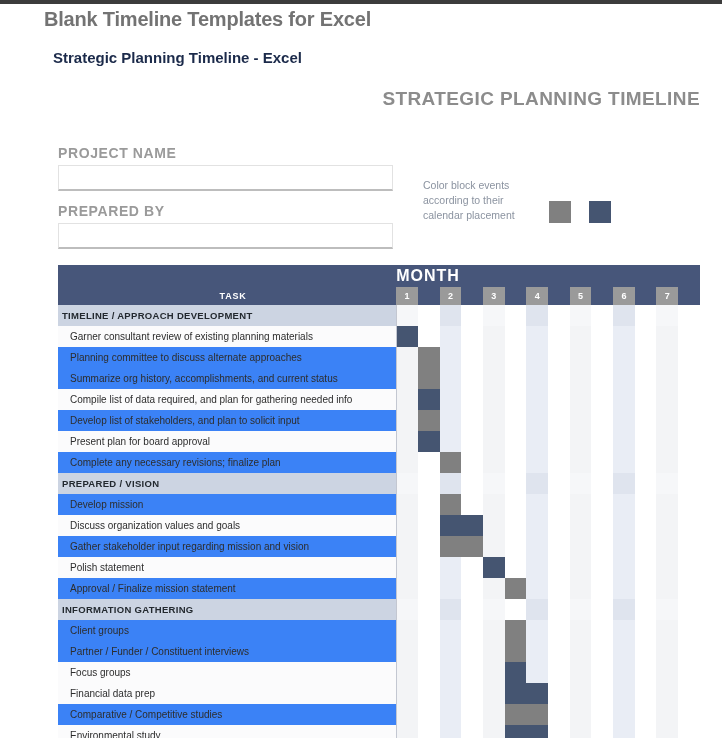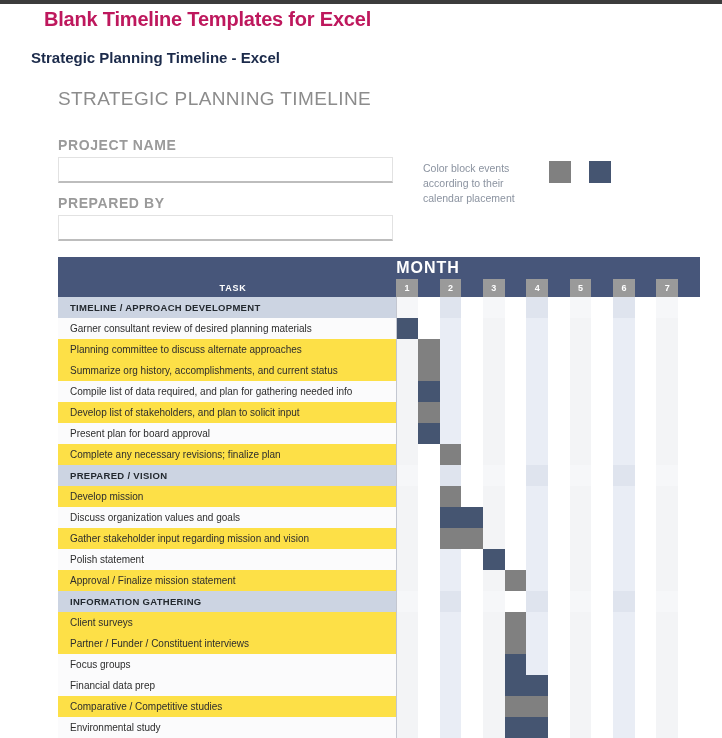--- a/index.html
+++ b/index.html
@@ -27,48 +27,49 @@
     width: 722px;
     height: 4px;
     background: #3c3c3c;
   }
   .page-title {
     position: absolute;
     left: 44px;
     top: 8px;
     font-size: 20px;
     font-weight: bold;
-    color: #be185d;
+    color: #737373;
     letter-spacing: -0.2px;
     white-space: nowrap;
   }
   .page-subtitle {
     position: absolute;
-    left: 31px;
+    left: 53px;
     top: 49px;
     font-size: 15px;
     font-weight: bold;
     color: #1b2a4a;
     white-space: nowrap;
   }
 
   .sheet {
     position: absolute;
     left: 58px;
     top: 88px;
     width: 642px;
   }
 
   .sheet-title {
     font-size: 19px;
-    font-weight: normal;
+    font-weight: bold;
     color: #8c8c8c;
     letter-spacing: 0.4px;
-    margin: 0 0 27px 0;
+    margin: 0 0 35px 0;
     line-height: 22px;
+    text-align: right;
   }
 
   .form-area {
     position: relative;
     height: 116px;
   }
   .field-label {
     font-size: 14px;
     font-weight: bold;
     color: #9a9a9a;
@@ -87,23 +88,23 @@
     font-size: 11px;
     padding: 0 4px;
     color: #444;
     display: block;
   }
   .field-group { margin-bottom: 12px; }
 
   .legend {
     position: absolute;
     left: 365px;
-    top: 24px;
+    top: 33px;
     display: flex;
-    align-items: flex-start;
+    align-items: flex-end;
   }
   .legend-text {
     font-size: 10.5px;
     color: #8b93a0;
     line-height: 15px;
     width: 108px;
   }
   .swatch {
     width: 22px;
     height: 22px;
@@ -170,31 +171,31 @@
     font-size: 9px;
     font-weight: bold;
   }
 
   tr.section td.task-cell {
     background: #ccd4e2;
     font-size: 9.5px;
     font-weight: bold;
     color: #23292f;
     letter-spacing: 0.3px;
-    padding-left: 12px;
+    padding-left: 4px;
     height: 21px;
   }
   tr.task td.task-cell {
     background: #fbfbfc;
     font-size: 10px;
     color: #2d2d2d;
     padding-left: 12px;
     height: 21px;
   }
-  tr.task.alt td.task-cell { background: #fde047; }
+  tr.task.alt td.task-cell { background: #3b82f6; }
 
   td.grid {
     height: 21px;
     border-right: 1px solid #c3c7d1;
     border-bottom: 1px solid #c3c7d1;
     background: #ffffff;
   }
   td.grid.shade { background: #e9edf5; }
   td.grid.shade2 { background: #f3f4f6; }
   td.grid.navy { background: #455571; }
@@ -287,21 +288,21 @@
             <td class="grid shade"></td>
             <td class="grid"></td>
             <td class="grid shade2"></td>
             <td class="grid"></td>
             <td class="grid shade"></td>
             <td class="grid"></td>
             <td class="grid shade2"></td>
             <td class="grid"></td>
           </tr>
           <tr class="task">
-            <td class="task-cell">Garner consultant review of desired planning materials</td>
+            <td class="task-cell">Garner consultant review of existing planning materials</td>
             <td class="grid lead navy"></td>
             <td class="grid"></td>
             <td class="grid shade"></td>
             <td class="grid"></td>
             <td class="grid shade2"></td>
             <td class="grid"></td>
             <td class="grid shade"></td>
             <td class="grid"></td>
             <td class="grid shade2"></td>
             <td class="grid"></td>
@@ -525,21 +526,21 @@
             <td class="grid shade"></td>
             <td class="grid"></td>
             <td class="grid shade2"></td>
             <td class="grid"></td>
             <td class="grid shade"></td>
             <td class="grid"></td>
             <td class="grid shade2"></td>
             <td class="grid"></td>
           </tr>
           <tr class="task alt">
-            <td class="task-cell">Client surveys</td>
+            <td class="task-cell">Client groups</td>
             <td class="grid lead shade2"></td>
             <td class="grid"></td>
             <td class="grid shade"></td>
             <td class="grid"></td>
             <td class="grid shade2"></td>
             <td class="grid gray"></td>
             <td class="grid shade"></td>
             <td class="grid"></td>
             <td class="grid shade2"></td>
             <td class="grid"></td>

